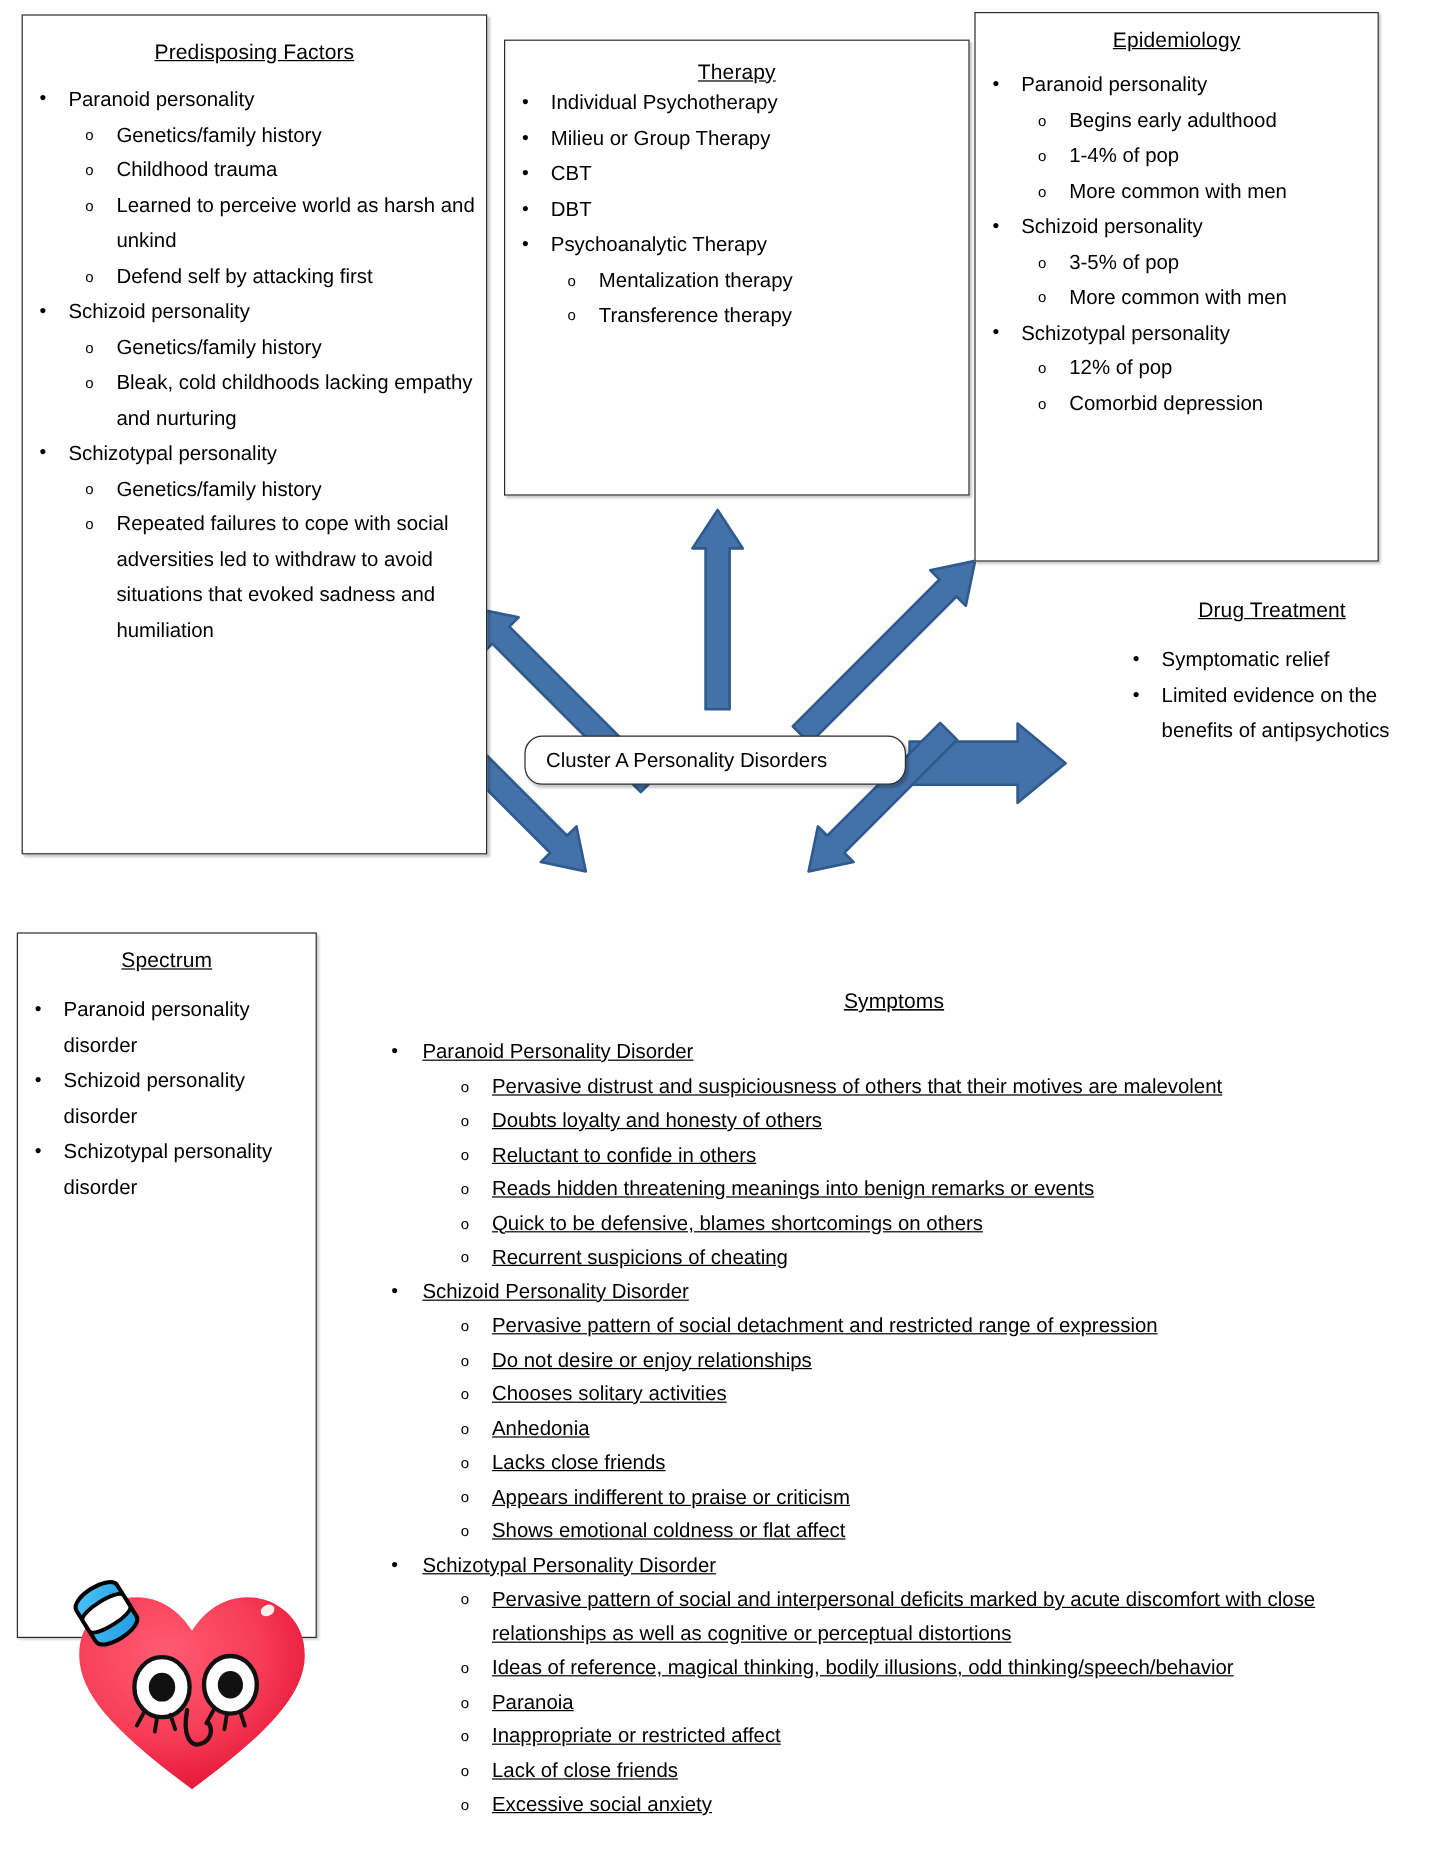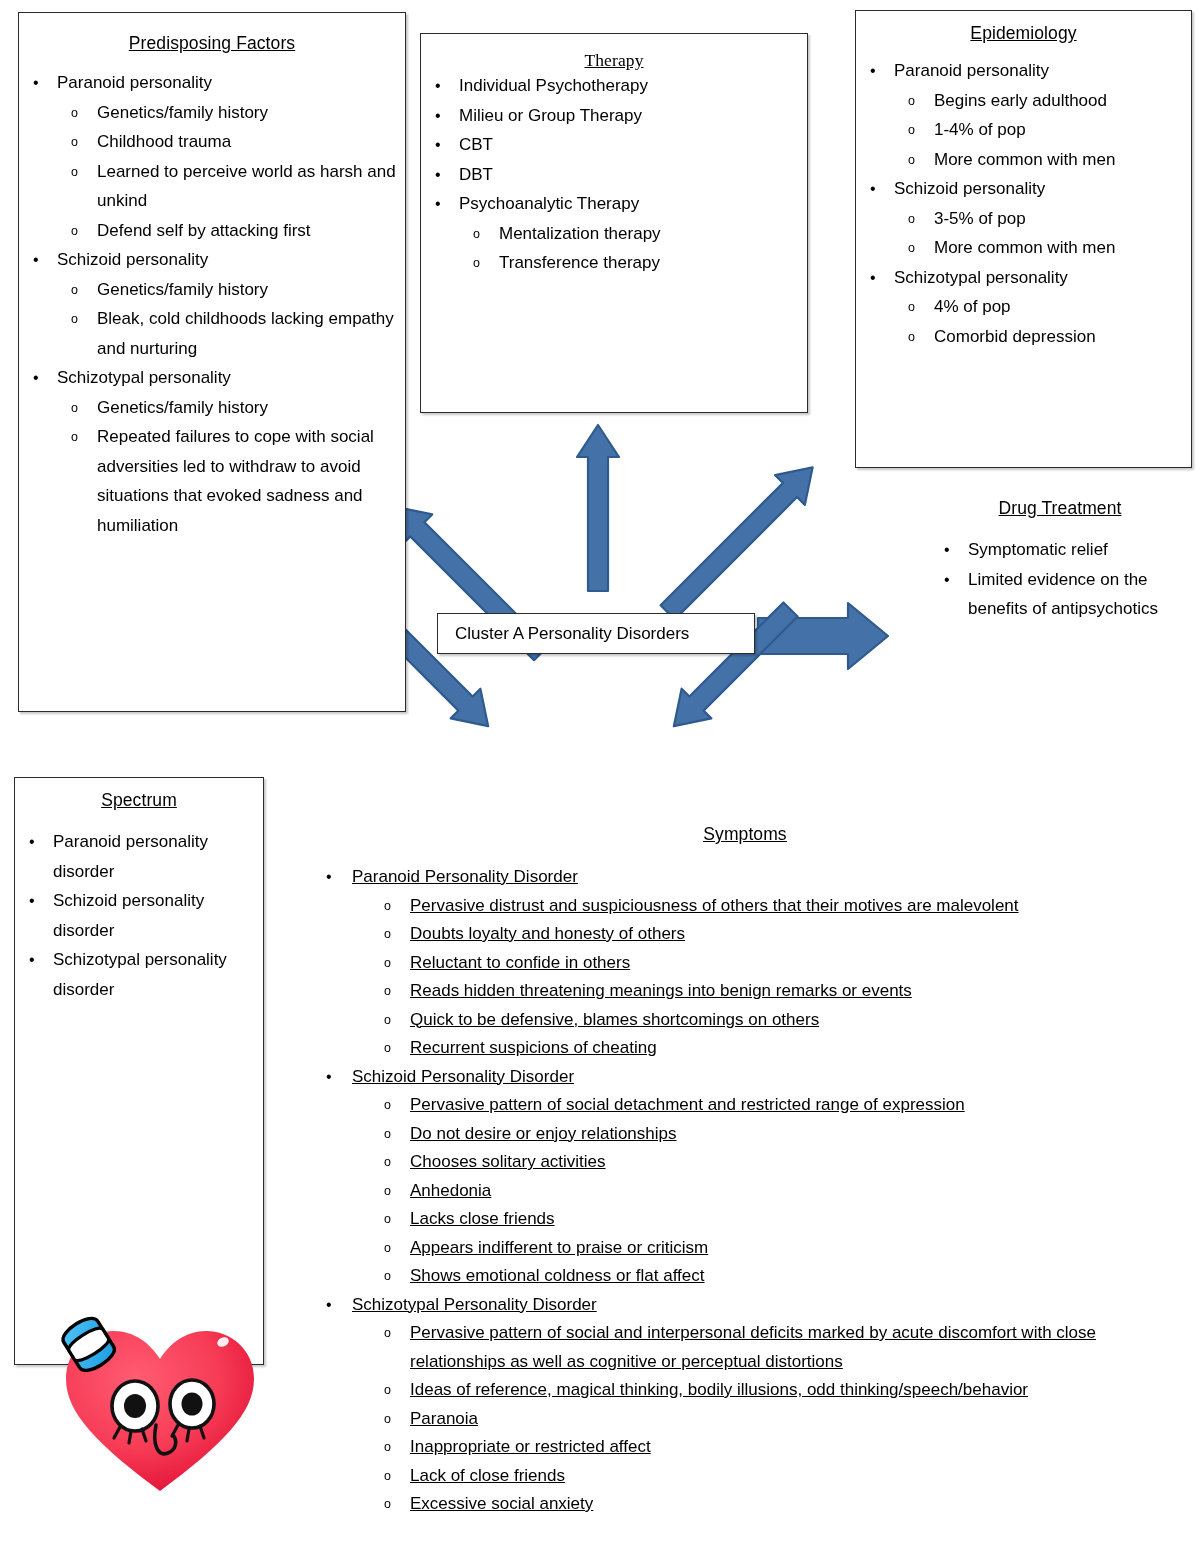--- a/index.html
+++ b/index.html
@@ -144,21 +144,21 @@
         <span class="btxt">Schizotypal personality</span>
       </li>
       <ul class="sub">
         <li class="l2">Genetics/family history</li>
         <li class="l2">Repeated failures to cope with social adversities led to withdraw to avoid situations that evoked sadness and humiliation</li>
       </ul>
     </ul>
 </div>
 
 <div class="box" style="left:420px;top:33px;width:388px;height:380px;">
-  <div class="sect-title" style="margin-top:16px;font-family:Liberation Serif, serif;">Therapy</div>
+  <div class="sect-title" style="margin-top:16px;">Therapy</div>
   <ul style="margin-top:0;">
       <li class="l1">
         <span class="btxt">Individual Psychotherapy</span>
       </li>
       <li class="l1">
         <span class="btxt">Milieu or Group Therapy</span>
       </li>
       <li class="l1">
         <span class="btxt">CBT</span>
       </li>
@@ -168,21 +168,21 @@
       <li class="l1">
         <span class="btxt">Psychoanalytic Therapy</span>
       </li>
       <ul class="sub">
         <li class="l2">Mentalization therapy</li>
         <li class="l2">Transference therapy</li>
       </ul>
     </ul>
 </div>
 
-<div class="box" style="left:855px;top:10px;width:337px;height:458px;">
+<div class="box" style="left:812px;top:10px;width:337px;height:458px;">
   <div class="sect-title" style="margin-top:12px;">Epidemiology</div>
   <ul style="margin-top:12px;">
       <li class="l1">
         <span class="btxt">Paranoid personality</span>
       </li>
       <ul class="sub">
         <li class="l2">Begins early adulthood</li>
         <li class="l2">1-4% of pop</li>
         <li class="l2">More common with men</li>
       </ul>
@@ -190,39 +190,39 @@
         <span class="btxt">Schizoid personality</span>
       </li>
       <ul class="sub">
         <li class="l2">3-5% of pop</li>
         <li class="l2">More common with men</li>
       </ul>
       <li class="l1">
         <span class="btxt">Schizotypal personality</span>
       </li>
       <ul class="sub">
-        <li class="l2">4% of pop</li>
+        <li class="l2">12% of pop</li>
         <li class="l2">Comorbid depression</li>
       </ul>
     </ul>
 </div>
 
 <div class="panel" style="left:930px;top:498px;width:260px;">
   <div class="sect-title">Drug Treatment</div>
   <ul style="margin-top:16px;">
       <li class="l1">
         <span class="btxt">Symptomatic relief</span>
       </li>
       <li class="l1">
         <span class="btxt">Limited evidence on the benefits of antipsychotics</span>
       </li>
     </ul>
 </div>
 
-<div class="box" style="left:437px;top:613px;width:318px;height:41px;display:flex;align-items:center;">
+<div class="box" style="left:437px;top:613px;width:318px;height:41px;display:flex;align-items:center;border-radius:15px;">
   <span style="font-size:17px;padding-left:17px;">Cluster A Personality Disorders</span>
 </div>
 
 <div class="box" style="left:14px;top:777px;width:250px;height:588px;">
   <div class="sect-title" style="margin-top:12px;">Spectrum</div>
   <ul style="margin-top:16px;padding-right:8px;">
       <li class="l1">
         <span class="btxt">Paranoid personality disorder</span>
       </li>
       <li class="l1">

